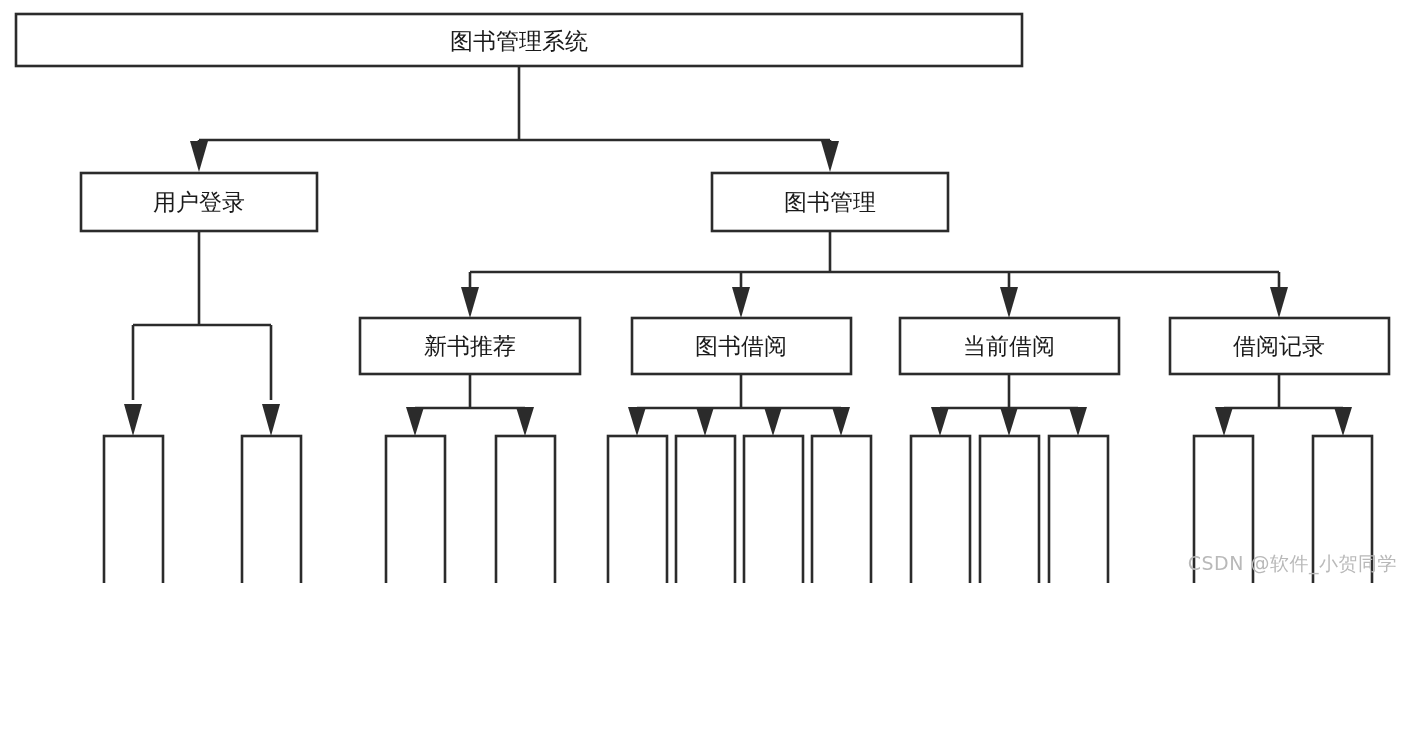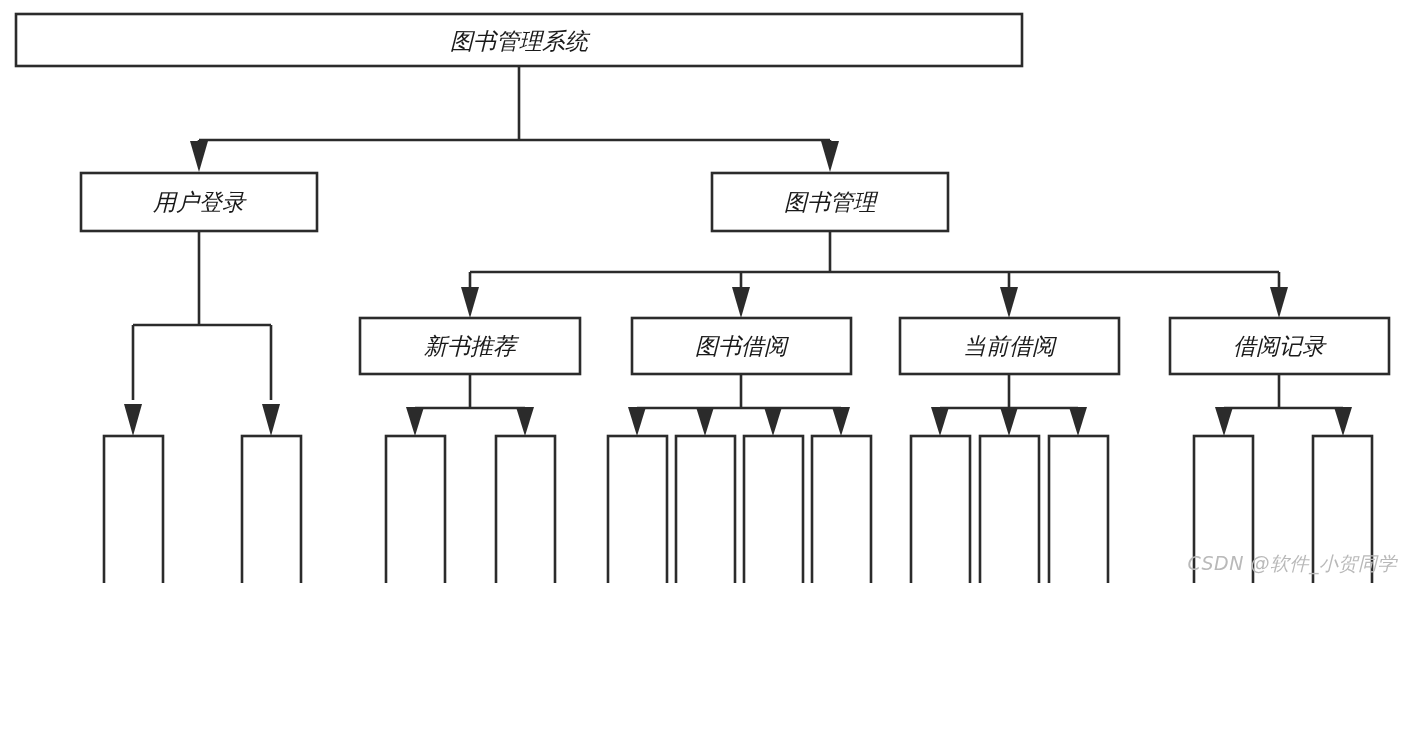--- a/index.html
+++ b/index.html
@@ -7,21 +7,20 @@
     padding: 0;
     background: #ffffff;
   }
   #page {
     position: relative;
     width: 1405px;
     height: 583px;
     background: #ffffff;
     overflow: hidden;
     font-family: "DejaVu Sans", "Liberation Sans", sans-serif;
-    font-style: italic;
   }
   svg#diagram {
     position: absolute;
     left: 0;
     top: 0;
     width: 1405px;
     height: 747px;
     display: block;
   }
   .node-rect {

